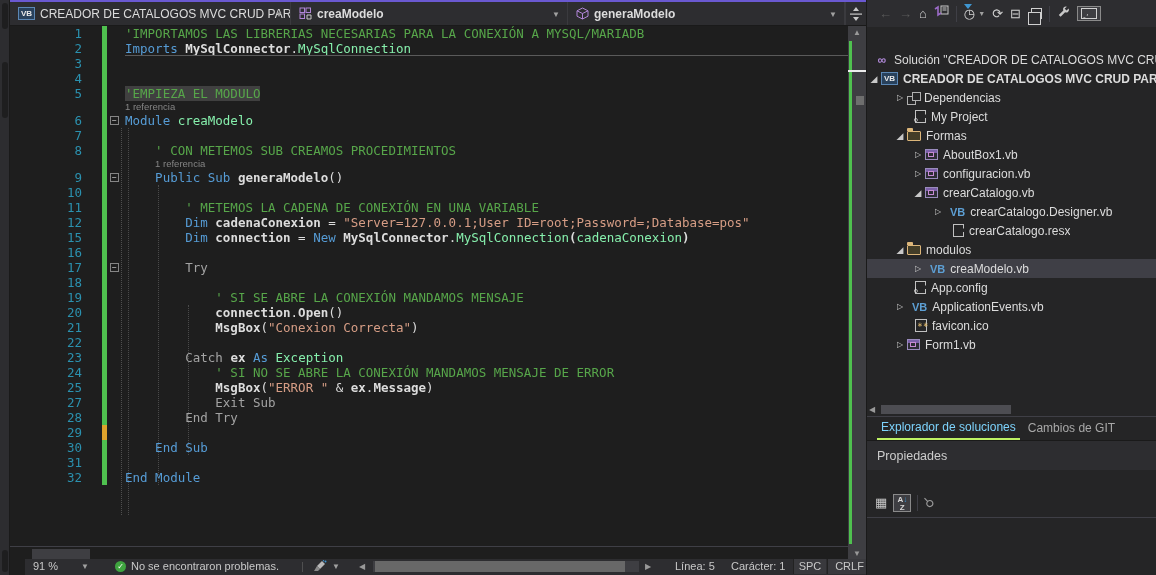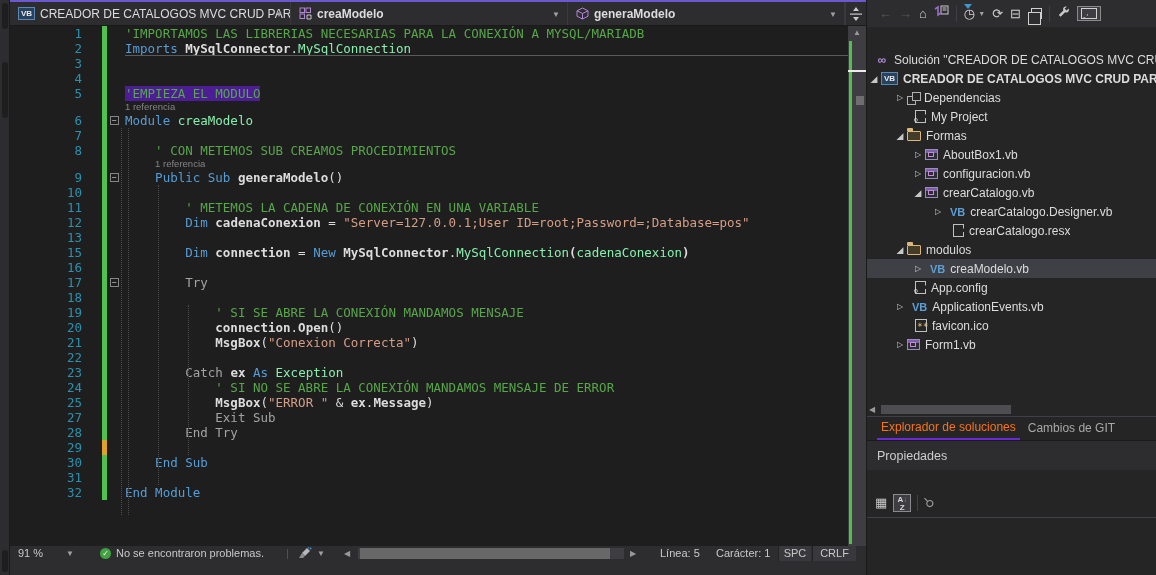--- a/index.html
+++ b/index.html
@@ -33,21 +33,21 @@
   .crow.clrow { height:12px; line-height:12px; }
   .ln { flex:none; width:72px; text-align:right; color:#2b91af; font:12.5px "DejaVu Sans Mono", monospace; }
   .cbar { flex:none; width:5px; margin-left:20px; }
   .cbar.g { background:#4fc14f; } .cbar.o { background:#dfa32c; }
   .gut { flex:none; width:18px; position:relative; }
   .foldbox { position:absolute; left:3px; top:3px; width:9px; height:9px; border:1px solid #858585; background:#1e1e1e;
              color:#c8c8c8; font:8px/7px "DejaVu Sans Mono", monospace; text-align:center; }
   .ctxt { font:12.5px "DejaVu Sans Mono", monospace; color:#c8c8c8; }
   .ctxt.codelens { font:9.5px "Liberation Sans", sans-serif; color:#858585; line-height:12px; }
   .tk-cm  { color:#57a64a; }
-  .tk-cmh { color:#57a64a; background:#4c1d95; }
+  .tk-cmh { color:#57a64a; background:#404040; }
   .tk-kw  { color:#569cd6; }
   .tk-ctl { color:#a3a3a3; }
   .tk-typ { color:#86efac; }
   .tk-id  { color:#dcdcdc; font-weight:bold; }
   .tk-str { color:#d69d85; }
   .tk-pln { color:#dcdcdc; }
   .linesep { position:absolute; left:115px; right:0; top:14px; height:1px; background:#5a5a5a; }
   .iguide { position:absolute; width:1px; border-left:1px dotted #4a4a4a; }
   .g0 { left:118px; top:102px; height:387px; }
   .g1 { left:148px; top:159px; height:300px; }
@@ -56,21 +56,21 @@
 
   
   .vscroll { position:absolute; right:0; top:26px; width:18px; height:534px; background:#3e3e42; }
   .vs-arrow { position:absolute; left:0; width:18px; height:13px; color:#999; font-size:8px; text-align:center; line-height:13px; }
   .vs-up { top:0; } .vs-down { bottom:0; }
   .vs-green { position:absolute; left:1px; top:15px; bottom:16px; width:3px; background:#4fc14f; }
   .vs-caret-mark { position:absolute; left:0; right:0; top:44px; height:2px; background:#ececec; }
   .vs-thumb { position:absolute; right:2px; top:70px; width:8px; height:9px; background:#6e6e6e; }
 
   
-  .statusbar { position:absolute; left:0; right:0; bottom:0; height:29px; background:#2d2d30; font-size:11px; color:#c8c8c8; }
+  .statusbar { position:absolute; left:15px; right:0; bottom:0; height:16px; background:#2d2d30; font-size:11px; color:#c8c8c8; }
   .sb { position:absolute; top:0; height:15px; line-height:15px; white-space:nowrap; }
   .hs-corner { position:absolute; left:22px; bottom:16px; width:58px; height:10px; background:#3e3e42; }
   .zoom-lbl { left:8px; }
   .zoom-caret { left:56px; font-size:8px; color:#a0a0a0; }
   .ok-ico { left:90px; top:2px; width:11px; height:11px; border-radius:50%; background:#3fa43f; color:#fff; font-size:8px; line-height:11px; text-align:center; }
   .prob-lbl { left:106px; }
   .sb-sep { left:276px; color:#555; }
   .broom { left:288px; top:1px; }
   .broom-caret { left:307px; font-size:8px; color:#a0a0a0; }
   .hs-left { left:334px; font-size:8px; color:#999; }
@@ -124,21 +124,21 @@
   .ico-dep::after { content:""; position:absolute; left:5px; top:0; width:7px; height:7px; border:1px solid #b0b0b0; background:#252526; }
   .ico-img { width:12px; height:13px; border:1px solid #c0c0c0; background:#252526; }
   .ico-img::after { content:"\2217\2217"; position:absolute; left:1px; top:1px; font-size:7px; color:#d8b46a; letter-spacing:0; }
 
   .se-hscroll { position:absolute; left:0; top:404px; right:0; height:11px; background:#252526; }
   .se-hs-arrow { position:absolute; left:2px; top:1px; font-size:8px; color:#999; }
   .se-hs-thumb { position:absolute; left:14px; top:1px; width:130px; height:9px; background:#4d4d52; }
 
   .se-tabs { position:absolute; left:0; top:416px; right:0; height:24px; border-top:1px solid #3f3f46; display:flex; align-items:center; gap:4px; padding:0 10px; font-size:12px; }
   .se-tab { padding:3px 4px 4px; color:#a8a8a8; cursor:default; }
-  .se-tab.active { color:#f97316; border-bottom:2px solid #6d28d9; }
+  .se-tab.active { color:#7dd3fc; border-bottom:2px solid #bef264; }
 
   .props-title { position:absolute; left:0; top:440px; right:0; height:30px; background:#2d2d30; border-top:1px solid #1a1a1a; font-size:12.5px; color:#cccccc; line-height:30px; padding-left:10px; }
   .props-toolbar { position:absolute; left:0; top:488px; right:0; height:30px; background:#252526; border-bottom:1px solid #3f3f46; display:flex; align-items:center; gap:6px; padding:0 8px; }
   .pt-ico { color:#c8c8c8; font-size:13px; }
   .pt-az { width:18px; height:18px; border:1px solid #8a8a8a; background:#3e3e42; color:#d8d8d8; font-size:8px; font-weight:bold; text-align:center; line-height:8px; padding-top:1px; }
   .pt-az .dn { color:#3f96d1; }
   .pt-sep { width:1px; height:16px; background:#3f3f46; }
   .pt-key { color:#9a9a9a; font-size:13px; transform:rotate(135deg); display:inline-block; }
   .props-body { position:absolute; left:0; top:518px; right:0; bottom:0; background:#252526; }
 </style>
@@ -201,21 +201,20 @@
           <div class="crow"><span class="ln">5</span><span class="cbar g"></span><span class="gut"></span><span class="ctxt"><span class="tk-cmh">'EMPIEZA EL MODULO</span></span></div>
           <div class="crow clrow"><span class="ln"></span><span class="cbar g"></span><span class="gut"></span><span class="ctxt codelens" style="padding-left: 0px;">1 referencia</span></div>
           <div class="crow"><span class="ln">6</span><span class="cbar g"></span><span class="gut"><span class="foldbox">−</span></span><span class="ctxt"><span class="tk-kw">Module</span><span class="tk-pln"> </span><span class="tk-typ">creaModelo</span></span></div>
           <div class="crow"><span class="ln">7</span><span class="cbar g"></span><span class="gut"></span><span class="ctxt"></span></div>
           <div class="crow"><span class="ln">8</span><span class="cbar g"></span><span class="gut"></span><span class="ctxt"><span class="tk-cm">    ' CON METEMOS SUB CREAMOS PROCEDIMIENTOS</span></span></div>
           <div class="crow clrow"><span class="ln"></span><span class="cbar g"></span><span class="gut"></span><span class="ctxt codelens" style="padding-left: 30.12px;">1 referencia</span></div>
           <div class="crow"><span class="ln">9</span><span class="cbar g"></span><span class="gut"><span class="foldbox">−</span></span><span class="ctxt"><span class="tk-kw">    Public Sub</span><span class="tk-pln"> </span><span class="tk-id">generaModelo</span><span class="tk-pln">()</span></span></div>
           <div class="crow"><span class="ln">10</span><span class="cbar g"></span><span class="gut"></span><span class="ctxt"></span></div>
           <div class="crow"><span class="ln">11</span><span class="cbar g"></span><span class="gut"></span><span class="ctxt"><span class="tk-cm">        ' METEMOS LA CADENA DE CONEXIÓN EN UNA VARIABLE</span></span></div>
           <div class="crow"><span class="ln">12</span><span class="cbar g"></span><span class="gut"></span><span class="ctxt"><span class="tk-kw">        Dim</span><span class="tk-pln"> </span><span class="tk-id">cadenaConexion</span><span class="tk-pln"> = </span><span class="tk-str">"Server=127.0.0.1;User ID=root;Password=;Database=pos"</span></span></div>
-          <div class="crow"><span class="ln">13</span><span class="cbar g"></span><span class="gut"></span><span class="ctxt"></span></div>
           <div class="crow"><span class="ln">15</span><span class="cbar g"></span><span class="gut"></span><span class="ctxt"><span class="tk-kw">        Dim</span><span class="tk-pln"> </span><span class="tk-id">connection</span><span class="tk-pln"> = </span><span class="tk-kw">New</span><span class="tk-pln"> </span><span class="tk-id">MySqlConnector</span><span class="tk-pln">.</span><span class="tk-typ">MySqlConnection</span><span class="tk-id">(</span><span class="tk-typ">cadenaConexion</span><span class="tk-id">)</span></span></div>
           <div class="crow"><span class="ln">16</span><span class="cbar g"></span><span class="gut"></span><span class="ctxt"></span></div>
           <div class="crow"><span class="ln">17</span><span class="cbar g"></span><span class="gut"><span class="foldbox">−</span></span><span class="ctxt"><span class="tk-ctl">        Try</span></span></div>
           <div class="crow"><span class="ln">18</span><span class="cbar g"></span><span class="gut"></span><span class="ctxt"></span></div>
           <div class="crow"><span class="ln">19</span><span class="cbar g"></span><span class="gut"></span><span class="ctxt"><span class="tk-cm">            ' SI SE ABRE LA CONEXIÓN MANDAMOS MENSAJE</span></span></div>
           <div class="crow"><span class="ln">20</span><span class="cbar g"></span><span class="gut"></span><span class="ctxt"><span class="tk-id">            connection</span><span class="tk-pln">.</span><span class="tk-id">Open</span><span class="tk-pln">()</span></span></div>
           <div class="crow"><span class="ln">21</span><span class="cbar g"></span><span class="gut"></span><span class="ctxt"><span class="tk-id">            MsgBox</span><span class="tk-pln">(</span><span class="tk-str">"Conexion Correcta"</span><span class="tk-pln">)</span></span></div>
           <div class="crow"><span class="ln">22</span><span class="cbar g"></span><span class="gut"></span><span class="ctxt"></span></div>
           <div class="crow"><span class="ln">23</span><span class="cbar g"></span><span class="gut"></span><span class="ctxt"><span class="tk-ctl">        Catch</span><span class="tk-pln"> </span><span class="tk-id">ex</span><span class="tk-pln"> </span><span class="tk-kw">As</span><span class="tk-pln"> </span><span class="tk-typ">Exception</span></span></div>
           <div class="crow"><span class="ln">24</span><span class="cbar g"></span><span class="gut"></span><span class="ctxt"><span class="tk-cm">            ' SI NO SE ABRE LA CONEXIÓN MANDAMOS MENSAJE DE ERROR</span></span></div>

